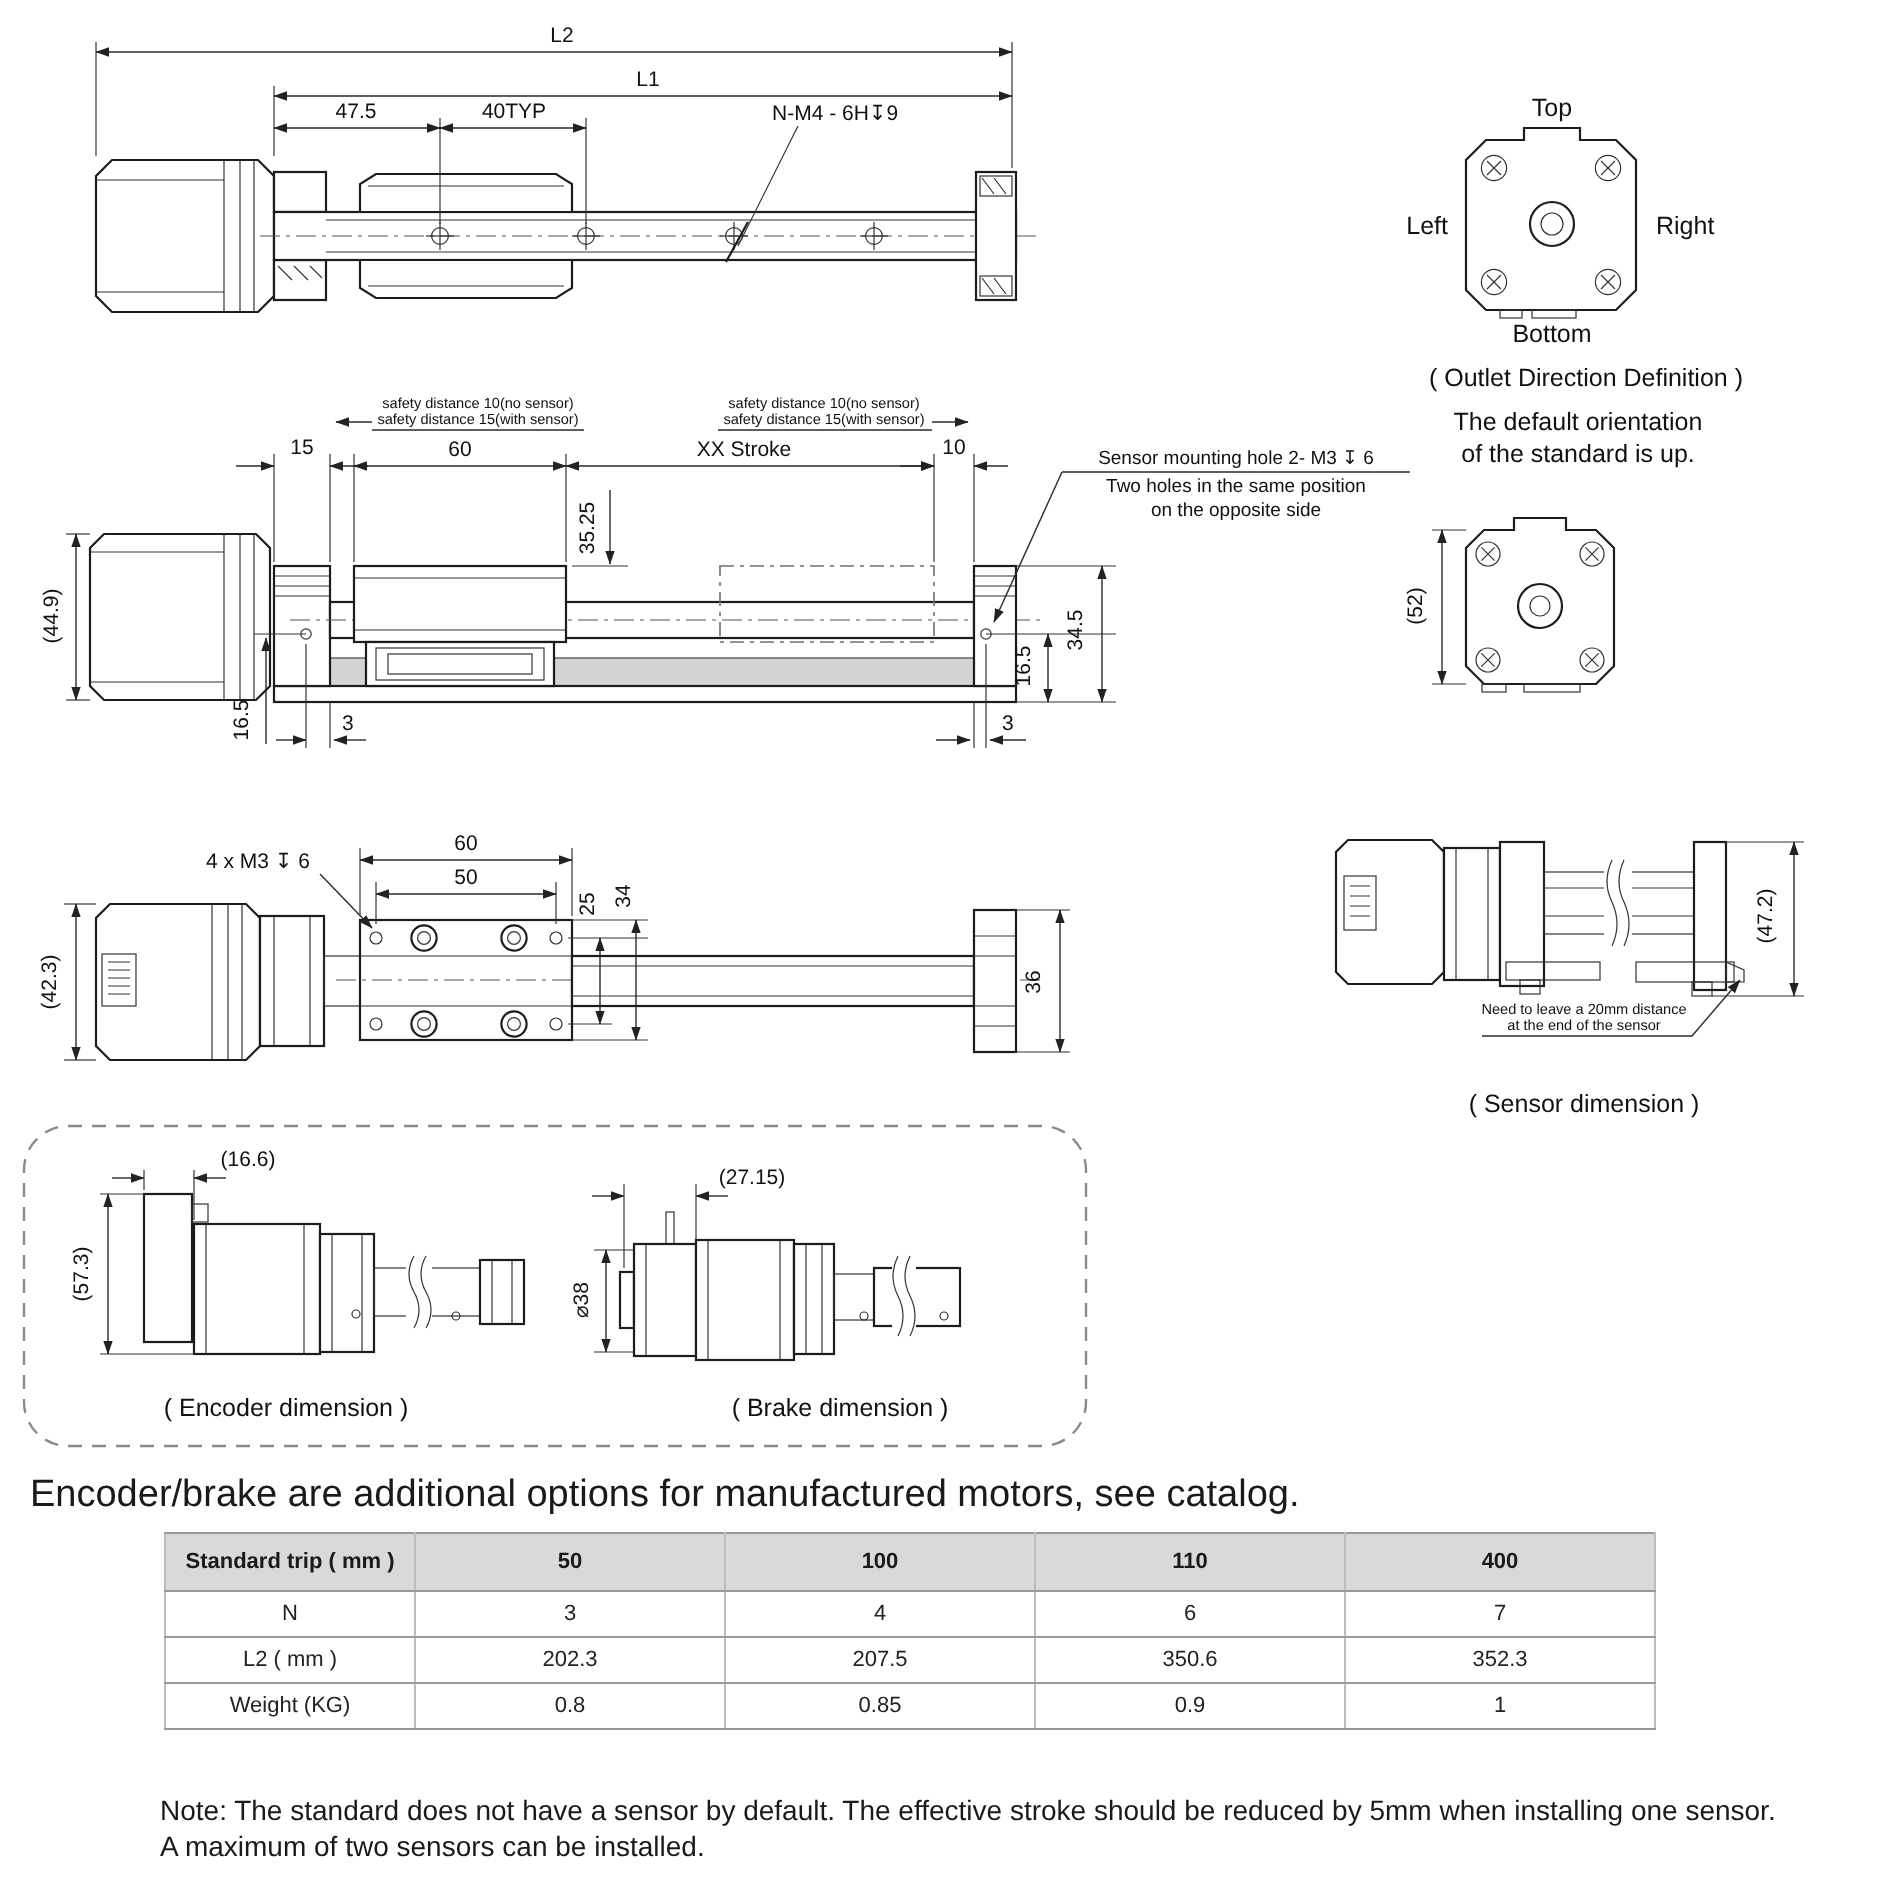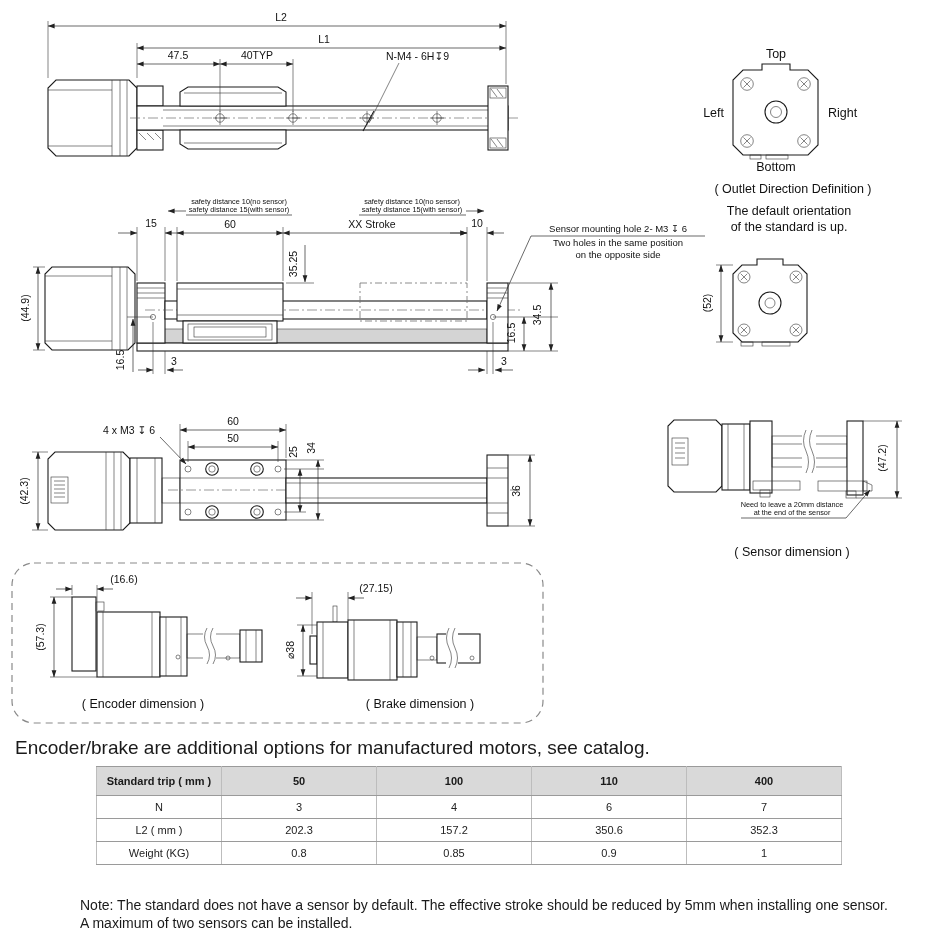--- a/index.html
+++ b/index.html
@@ -19,21 +19,21 @@
   .t10{font-size:10.5px;}
   .t9{font-size:9.5px;}
   .t7{font-size:7.3px;}
   .t12{font-size:12.5px;}
   .mid{text-anchor:middle;}
   .end{text-anchor:end;}
   
   .catalog-note{position:absolute;left:15px;top:737px;font-size:19px;}
   .bottom-note{position:absolute;left:80px;top:896px;width:818px;font-size:14px;line-height:1.32;}
   
-  table.spec{position:absolute;left:96px;top:766px;width:746px;border-collapse:collapse;table-layout:fixed;font-size:11px;}
+  table.spec{position:absolute;left:82px;top:766px;width:746px;border-collapse:collapse;table-layout:fixed;font-size:11px;}
   table.spec col.c0{width:125px;}
   table.spec th,table.spec td{border-top:1px solid #9a9a9a;border-bottom:1px solid #9a9a9a;border-left:1px solid #bdbdbd;border-right:1px solid #bdbdbd;text-align:center;padding:0;}
   table.spec th{background:#d9d9d9;height:28px;font-weight:700;}
   table.spec td{height:22px;font-weight:400;color:#222;}
 </style>
 </head>
 <body>
 
 <svg id="drawing" width="942" height="732" viewBox="0 0 942 732">
   <defs>
@@ -451,21 +451,21 @@
     <tr>
       <td>N</td>
       <td>3</td>
       <td>4</td>
       <td>6</td>
       <td>7</td>
     </tr>
     <tr>
       <td>L2 ( mm )</td>
       <td>202.3</td>
-      <td>157.2</td>
+      <td>207.5</td>
       <td>350.6</td>
       <td>352.3</td>
     </tr>
     <tr>
       <td>Weight (KG)</td>
       <td>0.8</td>
       <td>0.85</td>
       <td>0.9</td>
       <td>1</td>
     </tr>

